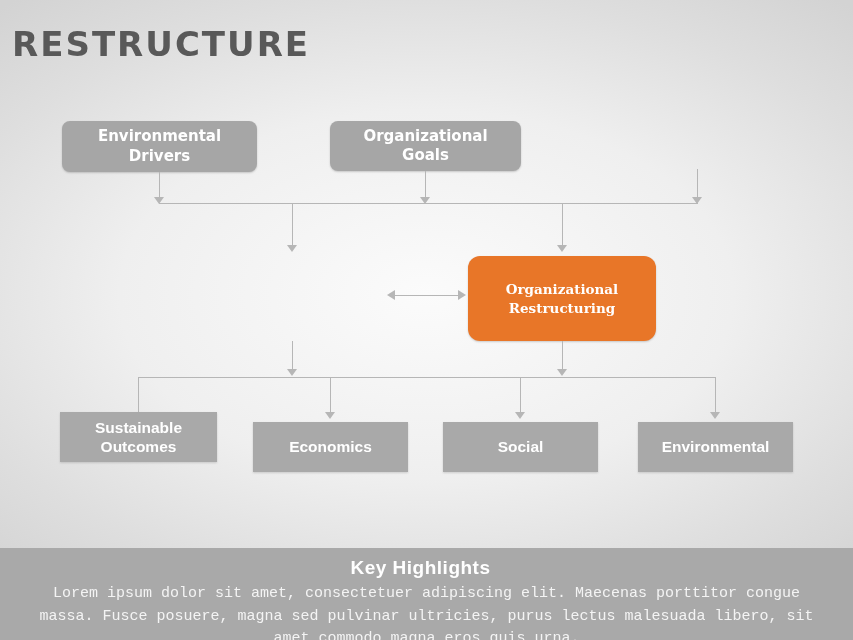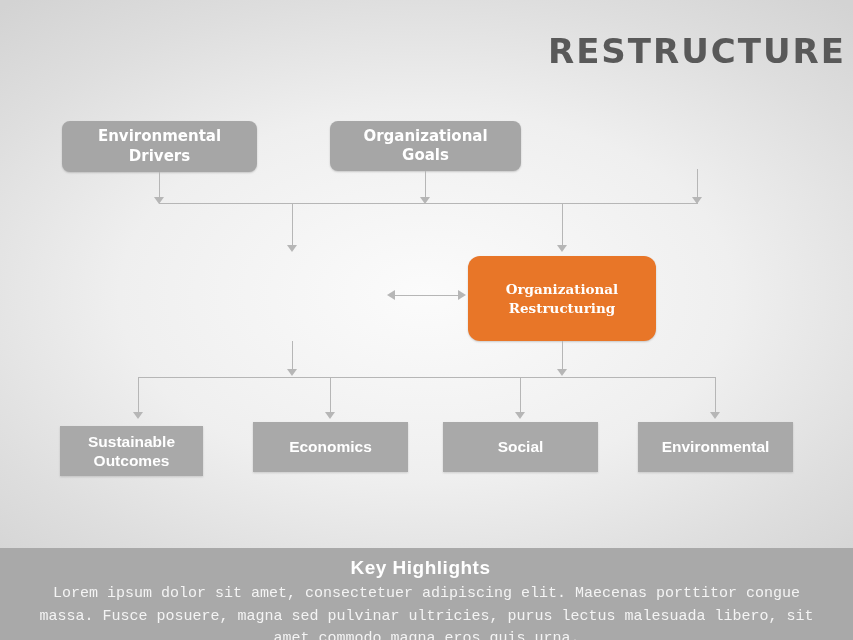--- a/index.html
+++ b/index.html
@@ -2,22 +2,22 @@
 <html><head>
 <meta charset="utf-8">
 <style>
   html,body{margin:0;padding:0;background:#cfcfcf;}
   .slide{
     position:relative;width:853px;height:640px;overflow:hidden;
     font-family:"DejaVu Sans",sans-serif;
     background:radial-gradient(ellipse 75% 60% at 50% 46%, #fbfbfb 0%, #efefef 48%, #dedede 78%, #d3d3d3 100%);
   }
   .title{
-    position:absolute;left:0;right:0;top:24px;text-align:right;
-    font-size:34px;font-weight:bold;color:#595959;letter-spacing:2px;margin:7px;
+    position:absolute;left:0;right:0;top:24px;text-align:left;
+    font-size:34px;font-weight:bold;color:#595959;letter-spacing:2px;margin:0;padding-left:12px;
   }
   .box{
     position:absolute;display:flex;align-items:center;justify-content:center;
     text-align:center;color:#ffffff;font-weight:bold;white-space:pre-line;
     box-sizing:border-box;
   }
   .gbox{
     background:#a6a6a6;border-radius:8px;font-size:15px;line-height:1.3;
     font-family:"DejaVu Sans",sans-serif;box-shadow:0 1px 2px rgba(0,0,0,0.18);
   }
@@ -91,21 +91,21 @@
   <div class="hline" style="left:138px;top:377px;width:578px;"></div>
   <div class="vline" style="left:138px;top:377px;height:35px;"></div>
   <div class="arr-down" style="left:133px;top:412px;"></div>
   <div class="vline" style="left:330px;top:377px;height:35px;"></div>
   <div class="arr-down" style="left:325px;top:412px;"></div>
   <div class="vline" style="left:520px;top:377px;height:35px;"></div>
   <div class="arr-down" style="left:515px;top:412px;"></div>
   <div class="vline" style="left:715px;top:377px;height:35px;"></div>
   <div class="arr-down" style="left:710px;top:412px;"></div>
 
-  <div class="box sbox" style="left:60px;top:426px;width:143px;height:50px;">Sustainable
+  <div class="box sbox" style="left:60px;top:412px;width:157px;height:50px;">Sustainable
 Outcomes</div>
   <div class="box sbox" style="left:443px;top:422px;width:155px;height:50px;">Social</div>
   <div class="box sbox" style="left:253px;top:422px;width:155px;height:50px;">Economics</div>
   <div class="box sbox" style="left:638px;top:422px;width:155px;height:50px;">Environmental</div>
 
   <div class="footer">
     <h2>Key Highlights</h2>
     <p>Lorem ipsum dolor sit amet, consectetuer adipiscing elit. Maecenas porttitor congue massa. Fusce posuere, magna sed pulvinar ultricies, purus lectus malesuada libero, sit amet commodo magna eros quis urna.</p>
   </div>
 

